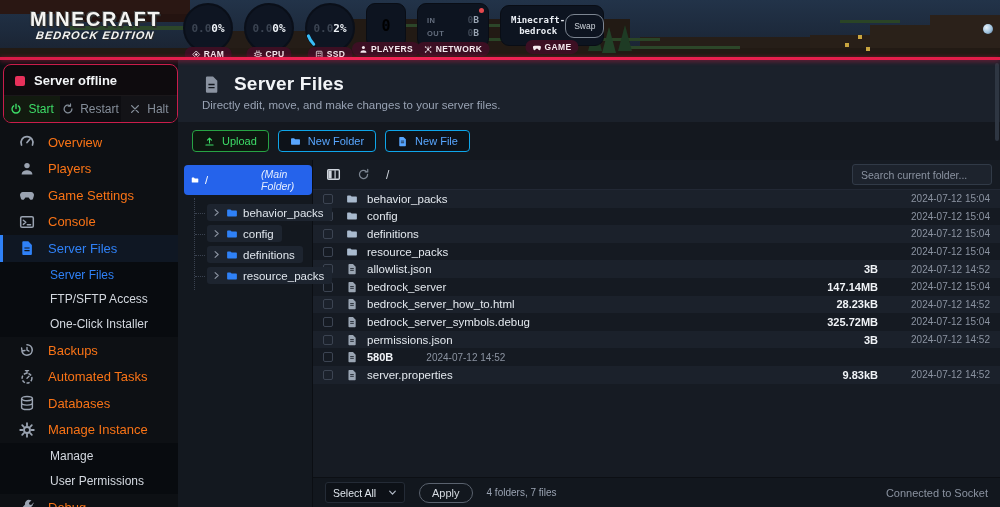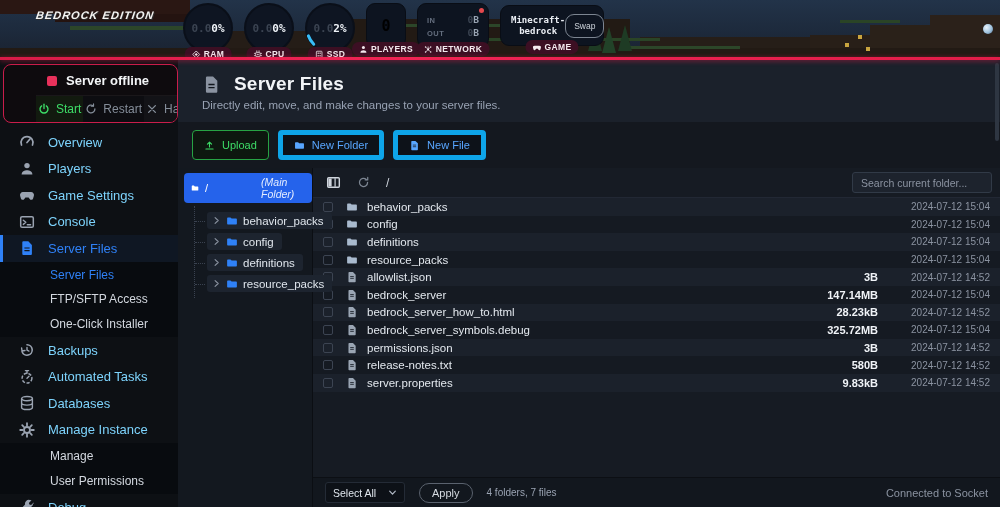--- a/index.html
+++ b/index.html
@@ -63,56 +63,56 @@
   .net-val { font-family:"DejaVu Sans Mono", monospace; font-size:9.5px; font-weight:700; }
   .net-val .dim { color:#3b4452; } .net-val .lit { color:#9aa5b3; }
   .net-dot { position:absolute; right:4px; top:4px; width:5px; height:5px; border-radius:50%; background:#e5484d; }
   .game-box { width:104px; height:41px; margin-top:2px; display:flex; align-items:center; justify-content:space-between; padding:0 8px 0 10px; }
   .game-name { font-family:"DejaVu Sans Mono", monospace; font-size:9px; font-weight:700; color:#e9edf3; line-height:11px; text-align:center; }
   .swap-btn { border:1px solid #7c8591; border-radius:9px; background:transparent; color:#cdd3da;
     font-size:8.5px; padding:6px 8px; cursor:pointer; font-family:inherit; }
 
   
   .sidebar { position:absolute; left:0; top:60px; width:178px; height:447px; background:#0d1014; z-index:5; }
-  .status-box { margin:4px 0 6px 3px; border:1px solid #c91d4b; border-radius:8px; overflow:hidden; background:#0e0b0e;padding-left:32px; }
+  .status-box { margin:4px 0 6px 3px; border:1px solid #c91d4b; border-radius:8px; overflow:hidden; background:#0e0b0e; }
   .status-head { display:flex; align-items:center; gap:9px; padding:8px 11px 7px 11px; }
   .status-sq { width:10px; height:10px; border-radius:2px; background:#e8315b; }
   .status-text { color:#f3f5f7; font-size:13px; font-weight:700; }
   .status-btns { display:flex; border-top:1px solid rgba(255,255,255,.05); }
   .sbtn { flex:1; display:flex; align-items:center; justify-content:center; gap:6px; padding:6px 2px;
     background:transparent; border:none; font-size:12px; font-family:inherit; cursor:pointer; }
   .sbtn .ic { width:12px; height:12px; }
   .sbtn-start { color:#3ddc67; background:#121a0f; }
   .sbtn-restart { color:#848d99; background:#0d0d11; }
   .sbtn-halt { color:#848d99; background:#131317; }
 
   .nav { list-style:none; }
   .nav-item { position:relative; display:flex; align-items:center; gap:13px; height:26.5px; padding-left:19px;
-    color:#7dd3fc; font-size:13px; cursor:pointer; }
+    color:#f97316; font-size:13px; cursor:pointer; }
   .nav-item .ic { width:16px; height:16px; color:#9aa3b1; flex:none; }
   .nav-item.active { color:#2f81f7; background:rgba(47,129,247,.07); }
   .nav-item.active .ic { color:#2f81f7; }
   .nav-item.active::before { content:""; position:absolute; left:0; top:0; bottom:0; width:3px; background:#2f81f7; }
   .subnav { list-style:none; background:#080b0f; padding:1px 0; }
   .sub-item { display:flex; align-items:center; height:24.5px; padding-left:50px; color:#d3d8df; font-size:12px; cursor:pointer; }
   .sub-item.active { color:#2f81f7; }
 
   
   .main { position:absolute; left:178px; top:60px; width:822px; height:447px; display:flex; flex-direction:column; }
   .page-head { background:#1b212b; padding:13px 24px 11px 24px; }
   .title-row { display:flex; align-items:center; gap:13px; }
   .title-row .ic { width:19px; height:19px; color:#8b93a1; }
   .page-title { color:#f2f4f7; font-size:19px; font-weight:700; letter-spacing:.2px; }
   .page-sub { color:#98a2b3; font-size:11.5px; margin-top:4px; }
   .toolbar { background:#14181f; padding:8px 14px; display:flex; gap:9px; }
   .tbtn { display:flex; align-items:center; gap:7px; border-radius:4px; padding:4px 11px;
     font-size:11px; font-family:inherit; cursor:pointer; background:#0d1219; }
   .tbtn .ic { width:11px; height:11px; }
   .tbtn-upload { border:1px solid #27a344; color:#3ddc67; background:#0d170f; }
-  .tbtn-blue { border:5px solid #0ea5e9; color:#58a6ff; }
+  .tbtn-blue { border:1px solid #0ea5e9; color:#58a6ff; }
 
   .manager { flex:1; display:flex; min-height:0; background:#161b23; }
   .treepanel { width:135px; flex:none; background:#13181f; border-right:1px solid #0b0e13; padding:5px 0 0 6px; position:relative; }
   .tree-root { display:inline-flex; align-items:center; gap:6px; background:#2563eb; border-radius:4px;
     padding:3px 9px 3px 7px; color:#fff; font-size:11px; cursor:pointer; }
   .tree-root .ic { width:12px; height:12px; color:#fff; }
   .tree-root .note { font-style:italic; font-size:10.5px; color:#e3ecff;margin-left:47px; }
   .tree-kids { margin:3px 0 0 10px; border-left:1px dotted #3a4250; padding:2px 0 2px 0; }
   .tree-kid { position:relative; margin:4px 0 4px 12px; display:flex; }
   .tree-kid::before { content:""; position:absolute; left:-12px; top:50%; width:10px; border-top:1px dotted #3a4250; }
@@ -290,20 +290,21 @@
       <div class="fl f1"></div>
         <div class="fl f2"></div>
         <div class="fl f3"></div>
       <div class="fl f4"></div>
         <div class="fl f5"></div>
         <div class="fl f6"></div>
       <div class="moon"></div>
     </div>
 
     <div class="logo">
+      <div class="logo-main">MINECRAFT</div>
       <div class="logo-sub">BEDROCK EDITION</div>
     </div>
 
     <div class="widgets">
 
       <div class="widget">
         <div class="gauge">
           <span class="seg"><span class="dim">0.0</span><span class="lit">0%</span></span>
         </div>
         <div class="wlabel">
@@ -681,21 +682,20 @@
               </svg>
             <span class="fname">permissions.json</span>
             <span class="fsize">3B</span>
             <span class="fdate">2024-07-12 14:52</span>
           </div>
           <div class="frow">
             <span class="cb"></span>
             <svg class="ic ic-file-t">
                 <use href="#i-file"></use>
               </svg>
-            <span class="fname">release-notes.txt</span>
             <span class="fsize">580B</span>
             <span class="fdate">2024-07-12 14:52</span>
           </div>
           <div class="frow">
             <span class="cb"></span>
             <svg class="ic ic-file-t">
                 <use href="#i-file"></use>
               </svg>
             <span class="fname">server.properties</span>
             <span class="fsize">9.83kB</span>

